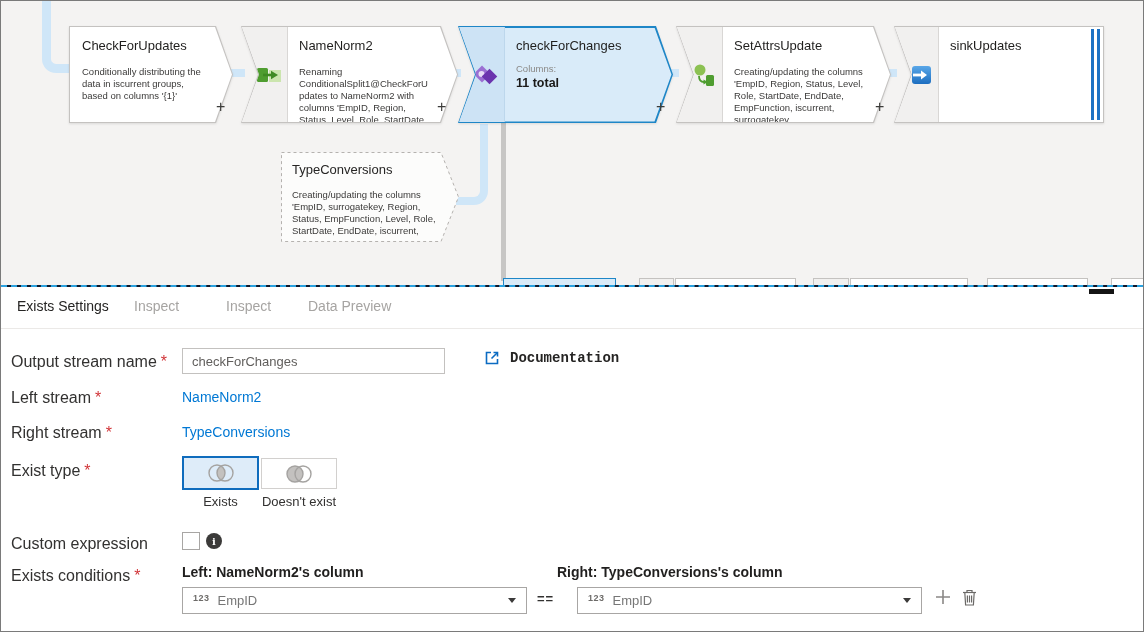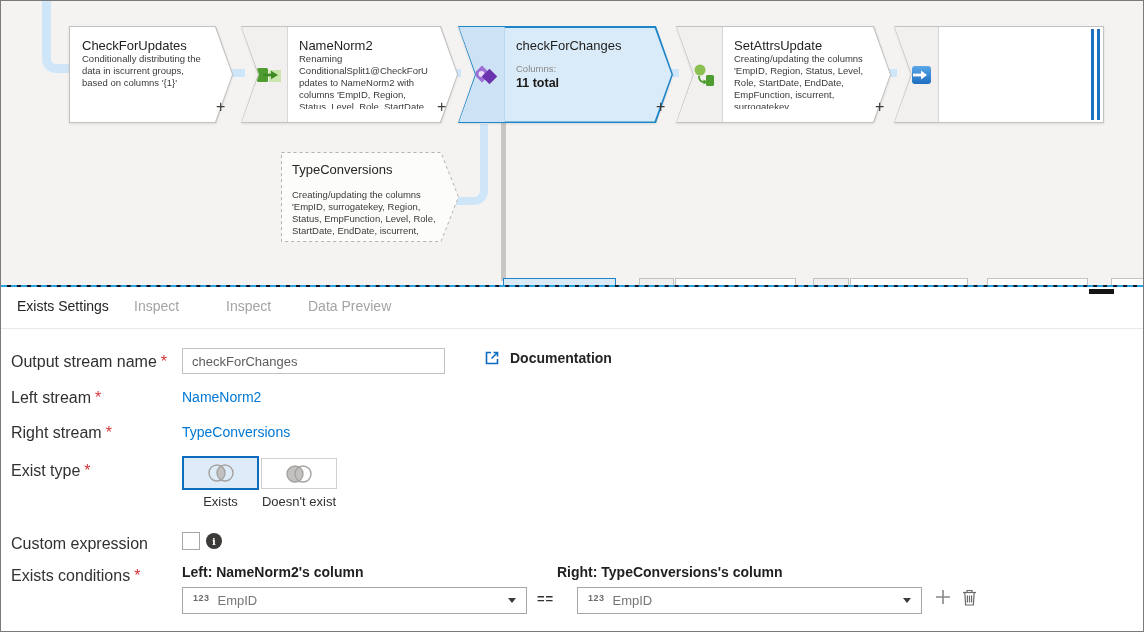--- a/index.html
+++ b/index.html
@@ -21,21 +21,21 @@
   .nb{position:absolute;inset:0;background:#c4c2c0;}
   .ni{position:absolute;inset:1px;background:#fff;}
   .cp-first{clip-path:polygon(0 0,calc(100% - 17px) 0,100% 50%,calc(100% - 17px) 100%,0 100%);}
   .cp-mid{clip-path:polygon(0 0,calc(100% - 17px) 0,100% 50%,calc(100% - 17px) 100%,0 100%,17px 50%);}
   .cp-sink{clip-path:polygon(0 0,100% 0,100% 100%,0 100%,17px 50%);}
   .nc{position:absolute;inset:1px;display:flex;}
   .izone{width:46px;box-sizing:border-box;background:#f1f0ef;border-right:1px solid #d9d7d5;
          display:flex;align-items:center;justify-content:center;padding-left:8px;}
   .nbody{flex:1;padding:11px 24px 0 11px;overflow:hidden;}
   .ntitle{font-size:13px;color:#1f1e1d;white-space:nowrap;}
-  .ndesc{font-size:9.5px;line-height:12px;color:#3b3a39;overflow-wrap:anywhere;overflow:hidden;max-height:56px;}
+  .ndesc{margin-top:13px;font-size:9.5px;line-height:12px;color:#3b3a39;overflow-wrap:anywhere;overflow:hidden;max-height:56px;}
   .ncols-label{margin-top:10px;font-size:9.5px;color:#8a8886;}
   .ncols-value{margin-top:2px;font-size:12.5px;font-weight:bold;color:#1b1a19;}
   .node.selected .nb{background:#1e86c7;}
   .node.selected .ni{inset:1.5px;background:#d9ebf9;}
   .node.selected .izone{background:#cde3f5;border-right-color:#bdd7ec;}
   .sink-bar{position:absolute;top:2px;bottom:2px;width:3px;background:#1d72c4;}
 
   .plus-btn{position:absolute;top:98px;font-size:16px;color:#3c3c3a;z-index:3;cursor:pointer;line-height:16px;}
 
   .ghost{position:absolute;left:280px;top:151px;width:178px;height:90px;z-index:2;}
@@ -55,21 +55,21 @@
   .panel{position:absolute;top:286px;left:0;right:0;bottom:0;background:#fff;}
   .tabs{position:absolute;top:0;left:0;right:0;height:41px;border-bottom:1px solid #ebe9e7;}
   .tab{position:absolute;top:11px;font-size:14px;color:#a6a4a2;cursor:pointer;white-space:nowrap;}
   .tab.active{color:#252423;}
 
   .flabel{position:absolute;left:10px;font-size:16px;color:#323130;white-space:nowrap;}
   .req{color:#d13438;margin-left:4px;}
   .txt-input{position:absolute;left:181px;top:61px;width:263px;height:26px;box-sizing:border-box;
              border:1px solid #c3c1bf;background:#fff;font-family:"Liberation Sans",sans-serif;
              font-size:13px;color:#605e5c;padding:0 9px;outline:none;}
-  .doc-link{position:absolute;left:483px;top:63px;display:flex;align-items:flex-end;cursor:pointer;}
+  .doc-link{position:absolute;left:483px;top:63px;display:flex;align-items:flex-end;cursor:pointer;font-family:Liberation Mono, monospace;}
   .doc-link .doc-txt{margin-left:10px;font-size:14px;font-weight:600;color:#252423;}
   .stream-link{position:absolute;left:181px;font-size:14px;color:#0078d4;cursor:pointer;}
 
   .venn-btn{position:absolute;box-sizing:border-box;display:flex;align-items:center;justify-content:center;cursor:pointer;background:#fff;}
   .venn-btn.sel{left:181px;top:169px;width:77px;height:34px;border:2px solid #0f6cbd;background:#deecf9;}
   .venn-btn.unsel{left:260px;top:171px;width:76px;height:31px;border:1px solid #d2d0ce;}
   .venn-cap{position:absolute;top:207px;font-size:13px;color:#323130;text-align:center;white-space:nowrap;}
 
   .checkbox{position:absolute;left:181px;top:245px;width:18px;height:18px;box-sizing:border-box;
             border:1px solid #a8a6a4;background:#fff;cursor:pointer;}
@@ -183,20 +183,23 @@
               <linearGradient id="sg" x1="0" y1="0" x2="0" y2="1">
                 <stop offset="0" stop-color="#5aa7e8"></stop>
                   <stop offset="1" stop-color="#1d6ec0"></stop>
               </linearGradient>
             </defs>
             <rect x="3" y="3" width="19" height="18" rx="3" fill="url(#sg)"></rect>
             <rect x="4" y="10.6" width="9" height="2.8" fill="#fff"></rect>
             <polygon points="12,7.5 18,12 12,16.5" fill="#fff"></polygon>
           </svg>
         </div>
+        <div class="nbody">
+          <div class="ntitle">sinkUpdates</div>
+        </div>
         <div class="sink-bar" style="right:9px;"></div>
         <div class="sink-bar" style="right:3px;"></div>
       </div>
     </div>
 
     <div class="ghost">
       <svg width="178" height="90" viewBox="0 0 178 90">
         <path d="M0.5,0.5 H160 L177.5,45 L160,89.5 H0.5 Z" fill="#fcfcfb" stroke="#b5b2af" stroke-width="1" stroke-dasharray="3,3"></path>
       </svg>
       <div class="gtext">

